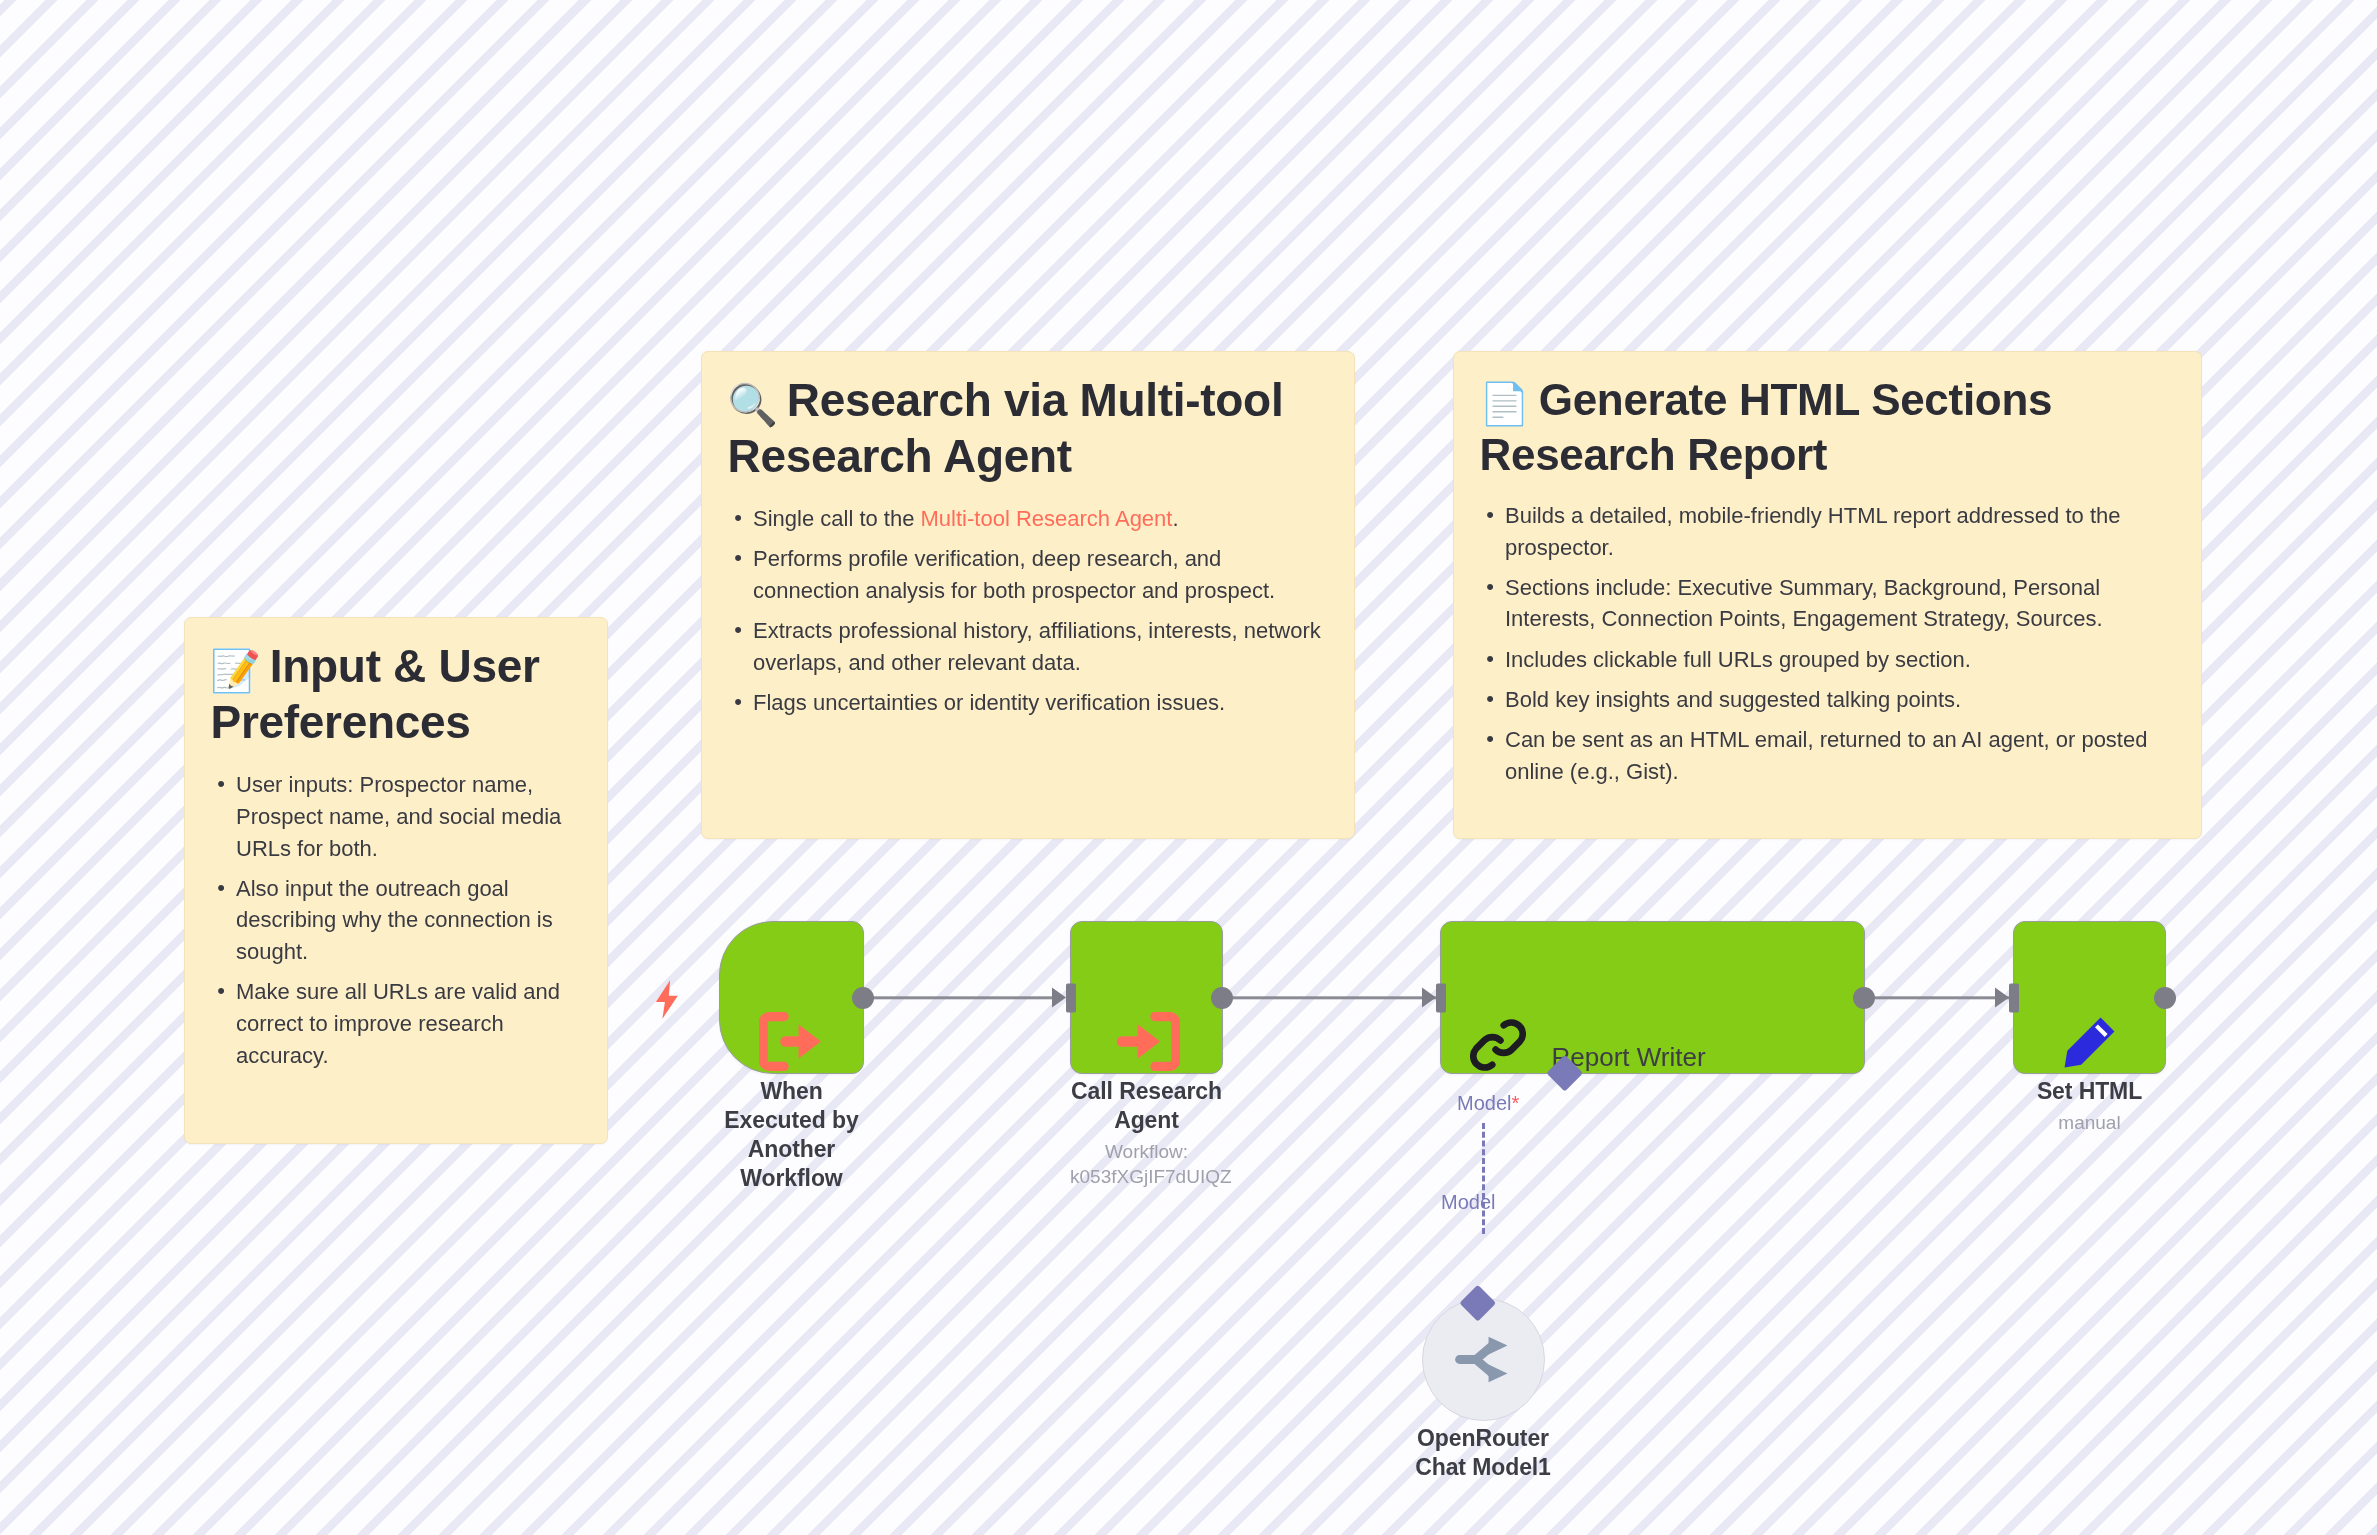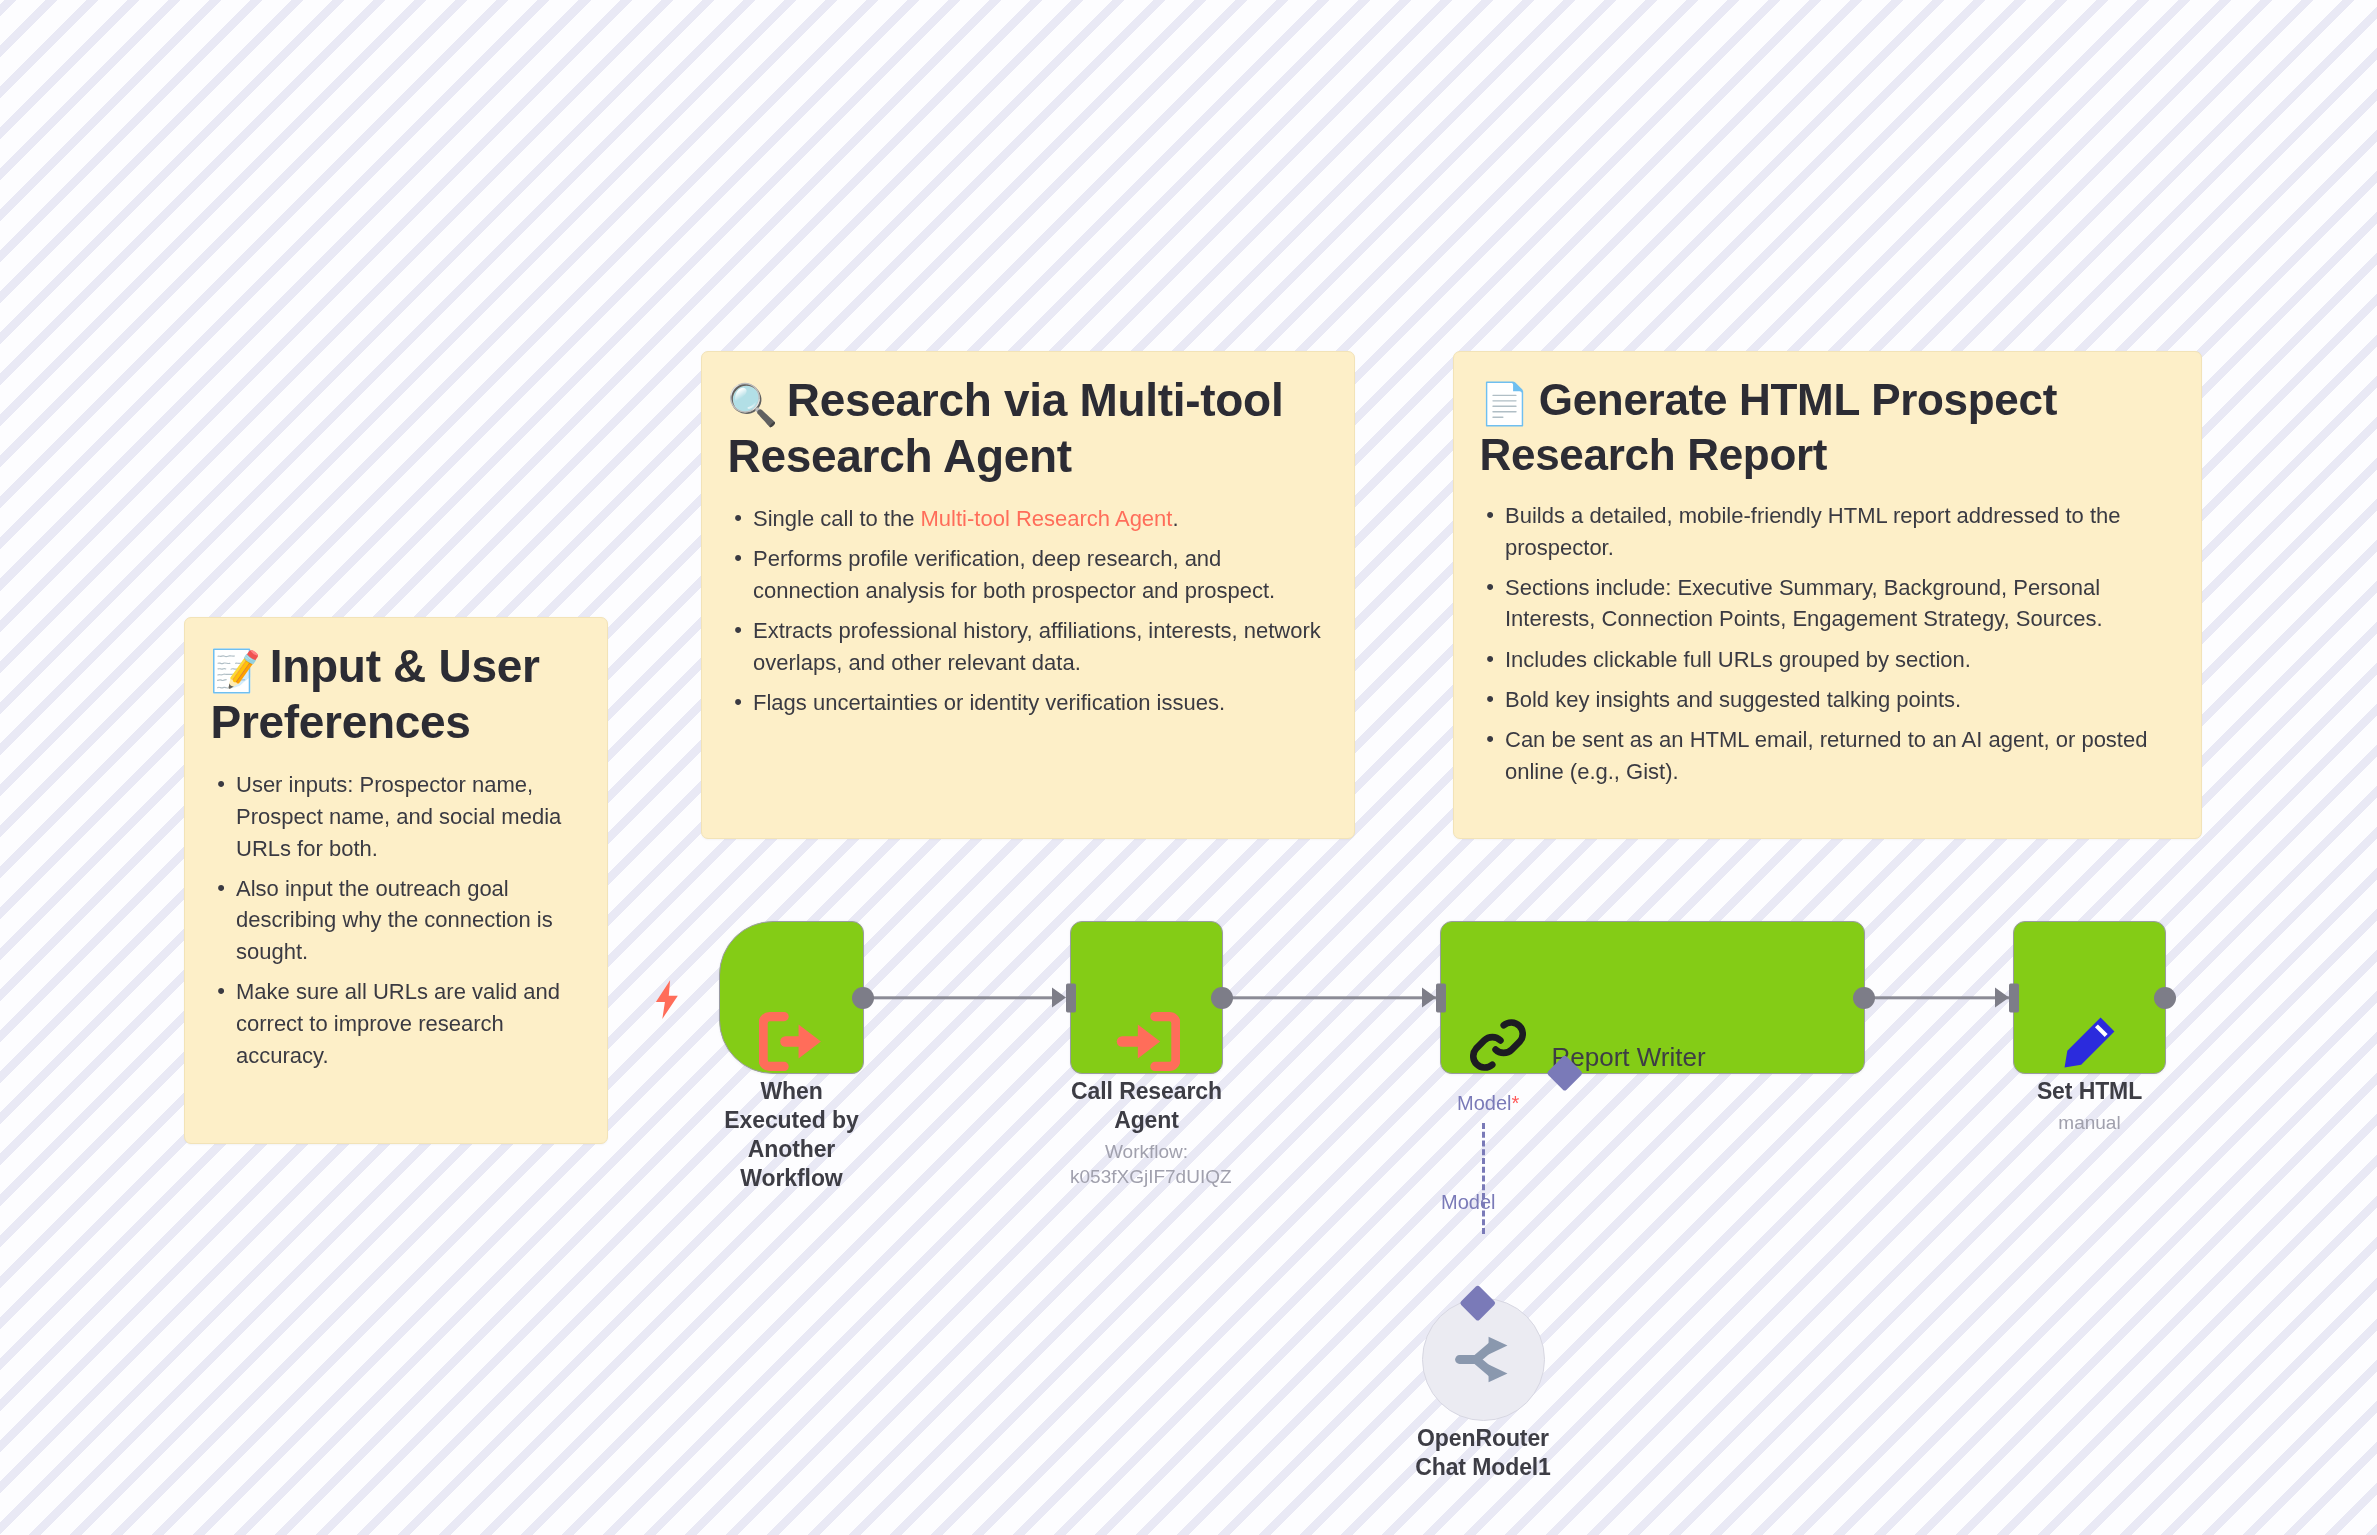--- a/index.html
+++ b/index.html
@@ -247,21 +247,21 @@
     <ul>
       <li><span>Single call to the </span><span class="hl-red">Multi-tool Research Agent</span><span>.</span></li>
       <li>Performs profile verification, deep research, and connection analysis for both prospector and prospect.</li>
       <li>Extracts professional history, affiliations, interests, network overlaps, and other relevant data.</li>
       <li>Flags uncertainties or identity verification issues.</li>
     </ul>
   </div>
 
   <div class="sticky" id="sticky-report">
     <h2>
-      <span class="emoji">📄</span><span>Generate HTML Prospect Research Report</span>
+      <span class="emoji">📄</span><span>Generate HTML Sections Research Report</span>
     </h2>
     <ul>
       <li>Builds a detailed, mobile-friendly HTML report addressed to the prospector.</li>
       <li>Sections include: Executive Summary, Background, Personal Interests, Connection Points, Engagement Strategy, Sources.</li>
       <li>Includes clickable full URLs grouped by section.</li>
       <li>Bold key insights and suggested talking points.</li>
       <li>Can be sent as an HTML email, returned to an AI agent, or posted online (e.g., Gist).</li>
     </ul>
   </div>
 

